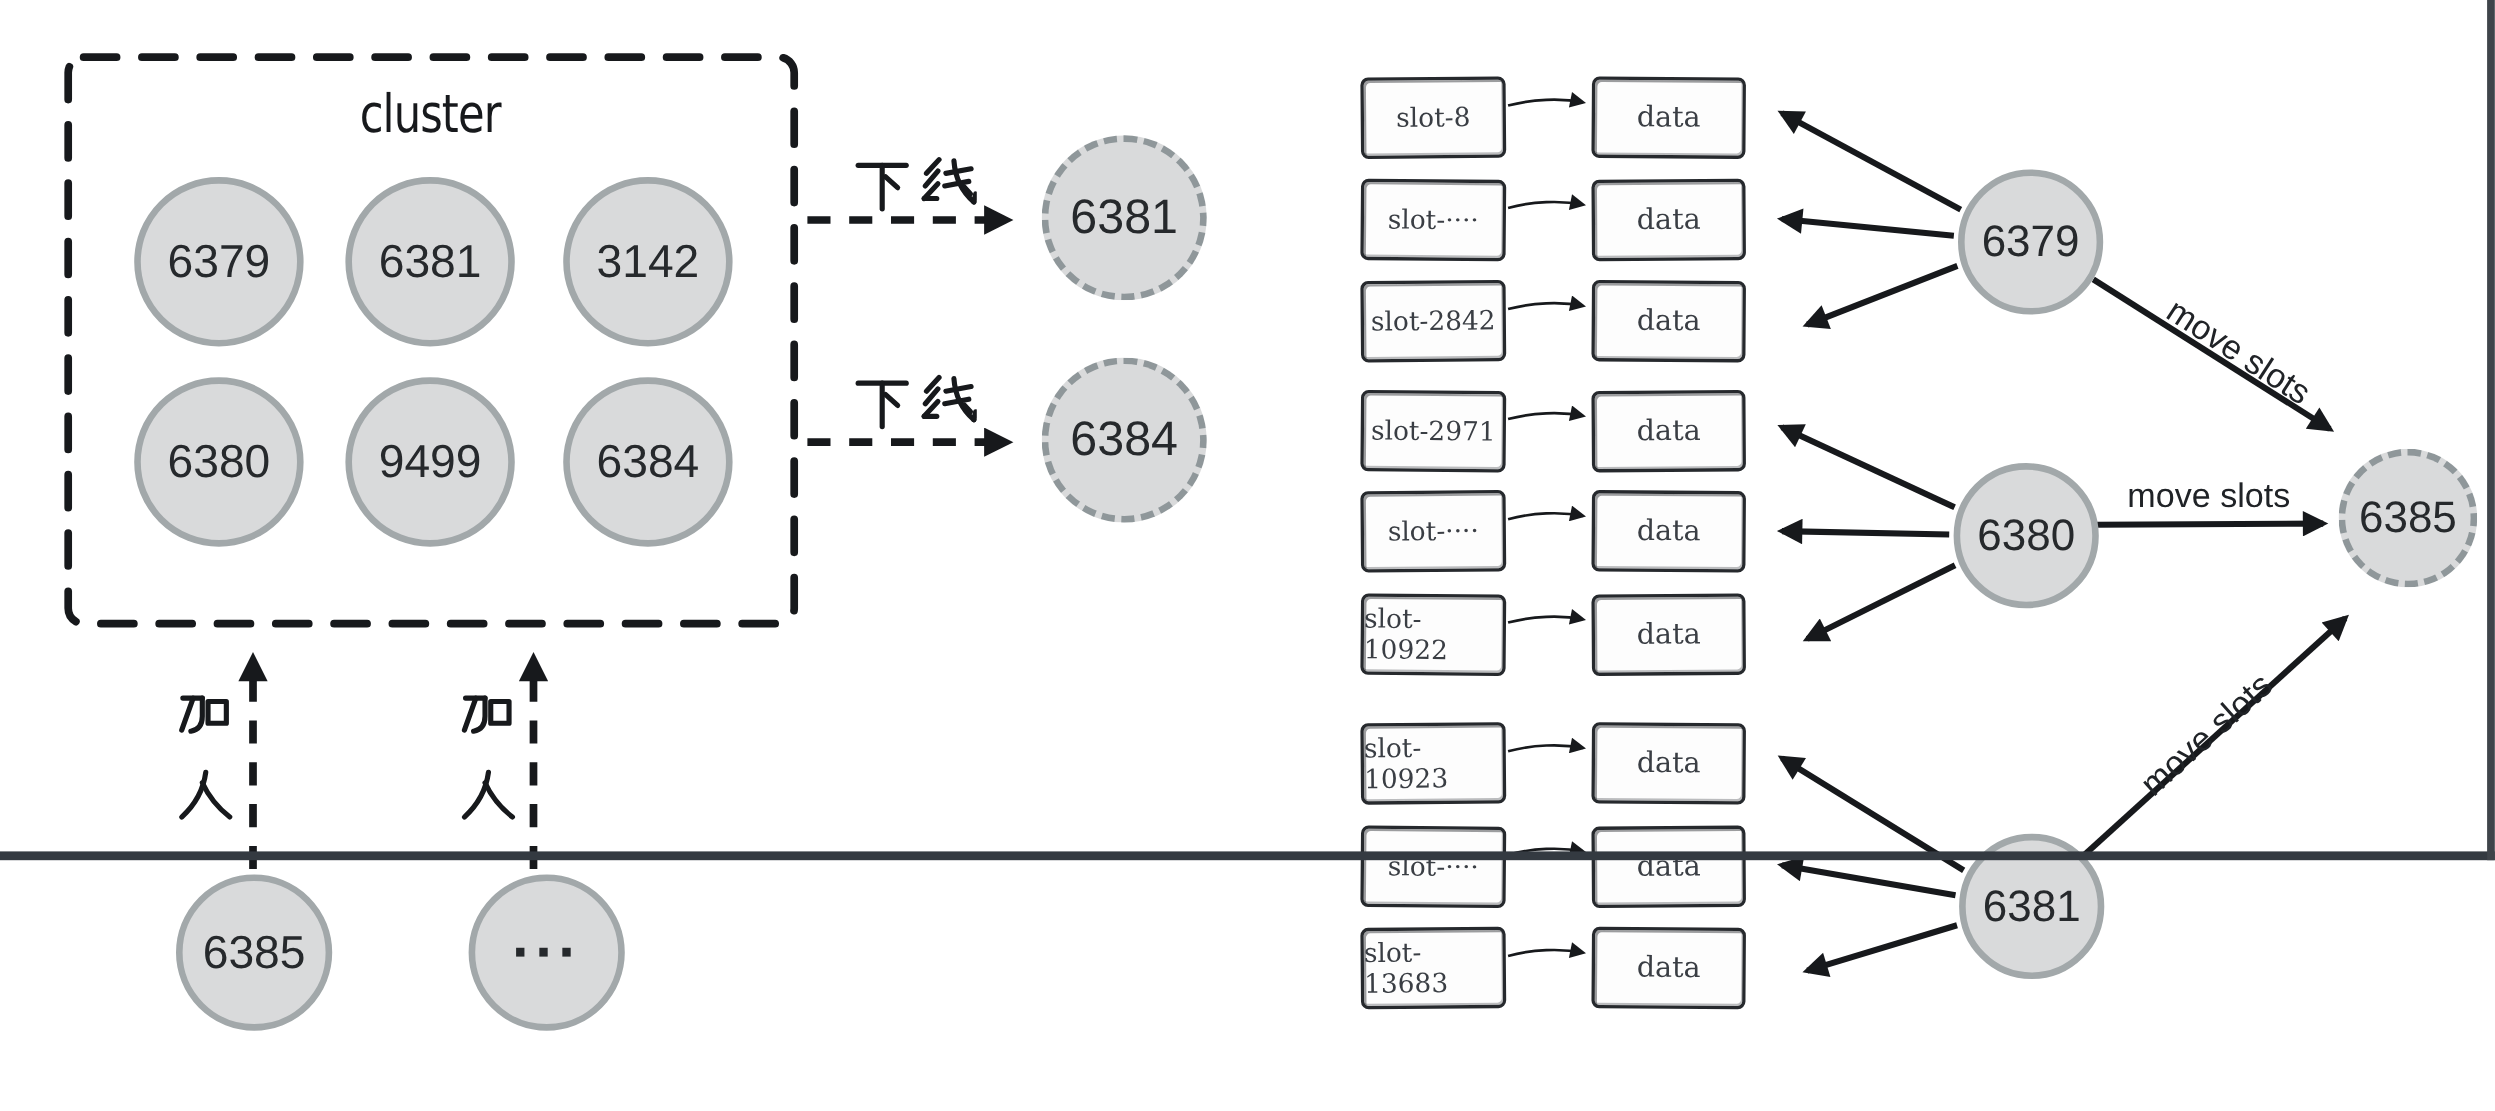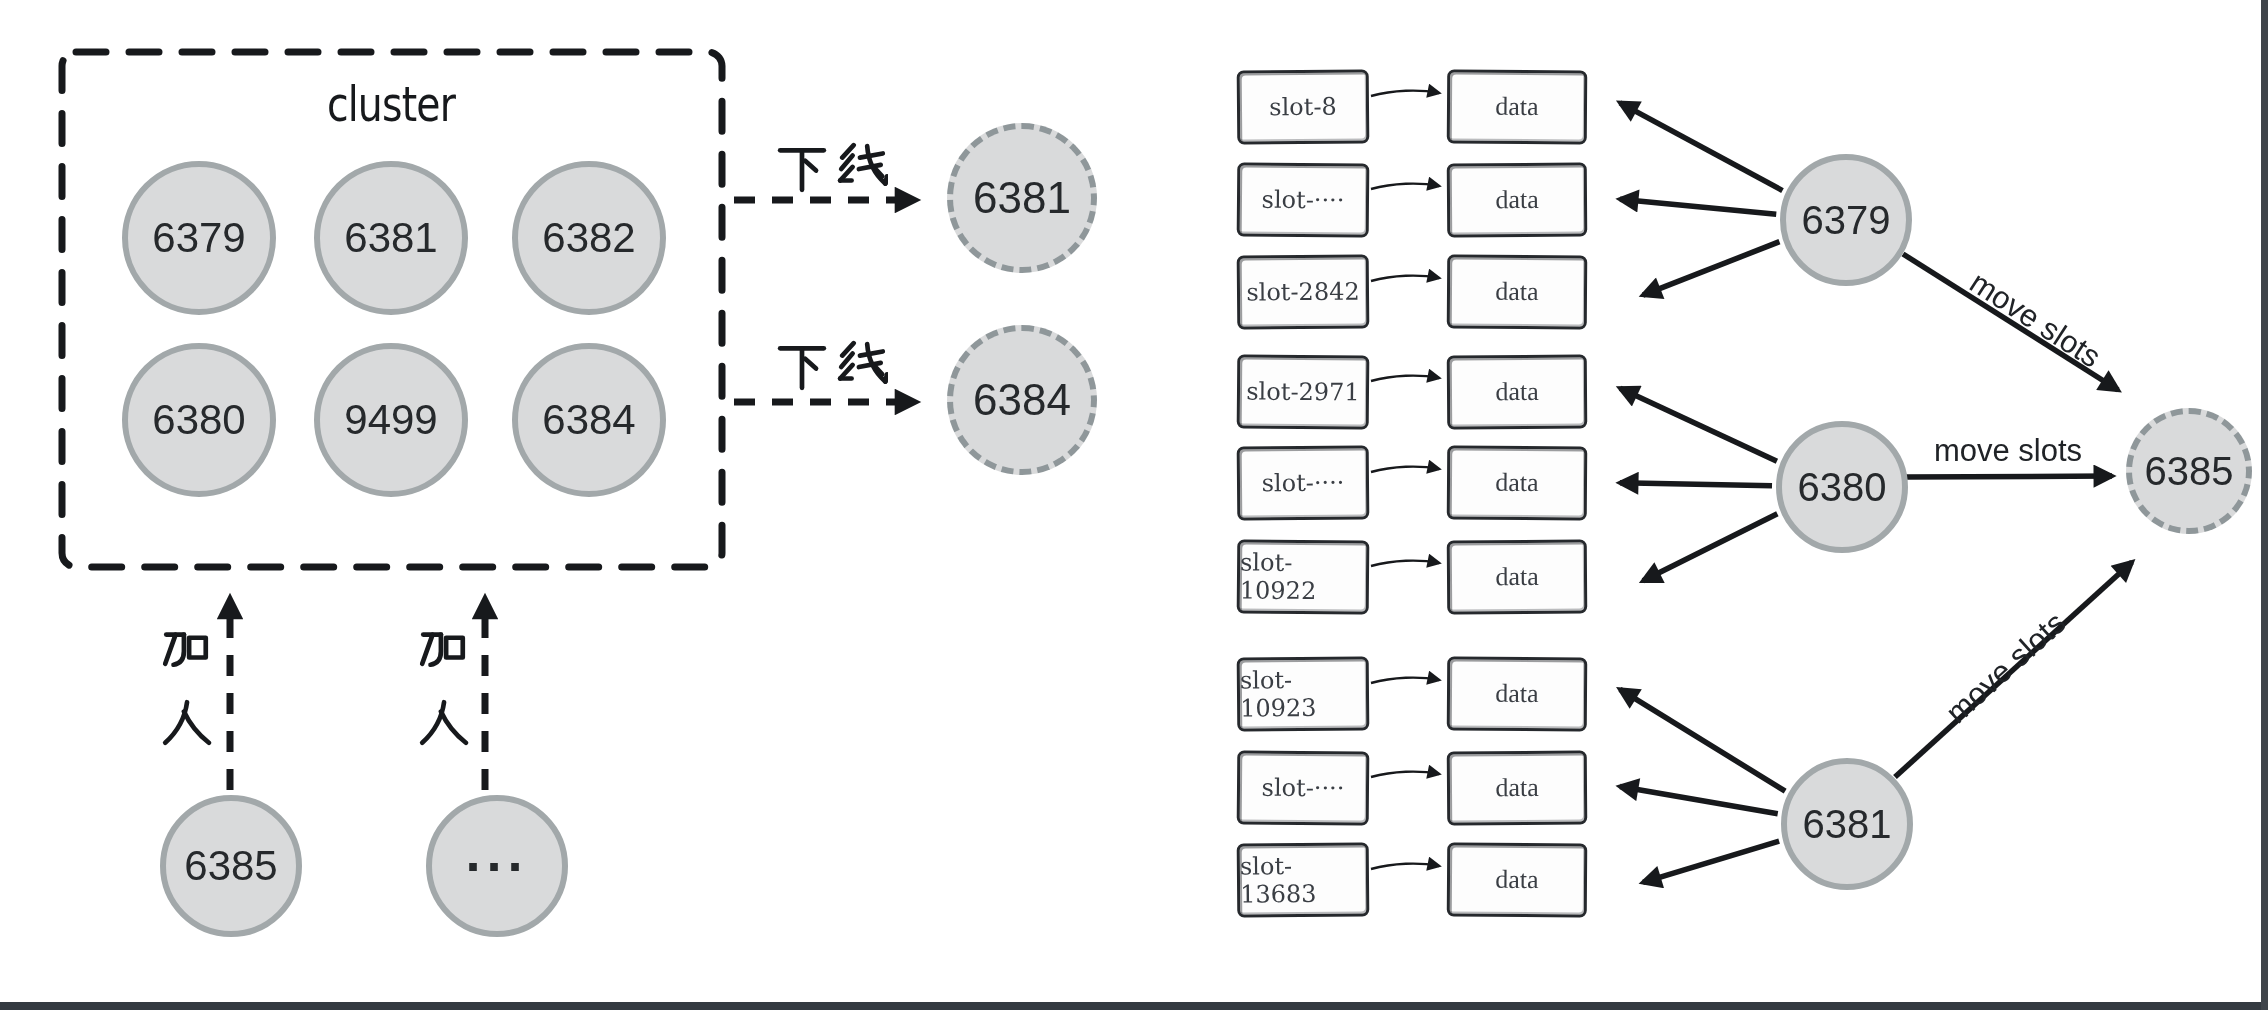--- a/index.html
+++ b/index.html
@@ -1,20 +1,20 @@
 <!DOCTYPE html>
 <html><head>
 <meta charset="utf-8">
 <style>
   html,body{margin:0;padding:0;}
   body{
     width:2268px;height:1010px;overflow:hidden;background:#ffffff;
     font-family:"Liberation Sans",sans-serif;
   }
-  #stage{position:relative;width:2268px;height:1010px;background:#ffffff;}
+  #stage{position:relative;width:2268px;height:782px;background:#ffffff;}
   #arrow-layer{position:absolute;left:0;top:0;z-index:1;}
   .circle{
     position:absolute;border-radius:50%;background:#d9dadb;
     display:flex;align-items:center;justify-content:center;
     color:#26292c;z-index:2;box-sizing:border-box;
   }
   .circle.solid{border:6px solid #a2a8aa;}
   .circle.dashed{border:6px dashed #8f979a;}
   .c-cluster{font-size:42px;}
   .c-offline{font-size:44px;}
@@ -22,21 +22,21 @@
   .c-master{font-size:40px;}
   .c-target{font-size:40px;}
   .c-dots{font-size:54px;font-weight:bold;letter-spacing:3px;}
   .box{
     position:absolute;box-sizing:border-box;border:3px solid #26292d;border-radius:7px;
     background:#fdfdfd;display:flex;align-items:center;justify-content:center;
     font-family:"DejaVu Serif",serif;color:#3a3e44;z-index:2;
     box-shadow:inset 2px 2px 0 0 rgba(38,41,45,.45), inset -1px -2px 0 0 rgba(38,41,45,.3);
   }
   .slot-box{font-size:24px;}
-  .data-box{font-size:26px;font-family:Liberation Serif, serif;}
+  .data-box{font-size:26px;}
   #cluster-title{
     position:absolute;z-index:2;color:#17191c;font-size:48px;
     font-family:"DejaVu Sans",sans-serif;white-space:nowrap;
     transform:translate(-50%,0) scaleX(.82);letter-spacing:-1px;
   }
   .move-label{
     position:absolute;z-index:2;color:#202327;font-size:31px;white-space:nowrap;
   }
   .cjk{position:absolute;z-index:2;display:flex;}
   .cjk.h{flex-direction:row;gap:8px;}
@@ -90,21 +90,21 @@
     </svg>
   <div id="cluster-title" style="left: 391px; top: 76px;">cluster</div>
   <div id="nodes">
       <div class="circle solid c-cluster" style="left: 122px; top: 161px; width: 154px; height: 154px;">
         <span>6379</span>
       </div>
       <div class="circle solid c-cluster" style="left: 314px; top: 161px; width: 154px; height: 154px;">
         <span>6381</span>
       </div>
       <div class="circle solid c-cluster" style="left: 512px; top: 161px; width: 154px; height: 154px;">
-        <span>6382</span>
+        <span>3142</span>
       </div>
       <div class="circle solid c-cluster" style="left: 122px; top: 343px; width: 154px; height: 154px;">
         <span>6380</span>
       </div>
       <div class="circle solid c-cluster" style="left: 314px; top: 343px; width: 154px; height: 154px;">
         <span>9499</span>
       </div>
       <div class="circle solid c-cluster" style="left: 512px; top: 343px; width: 154px; height: 154px;">
         <span>6384</span>
       </div>

